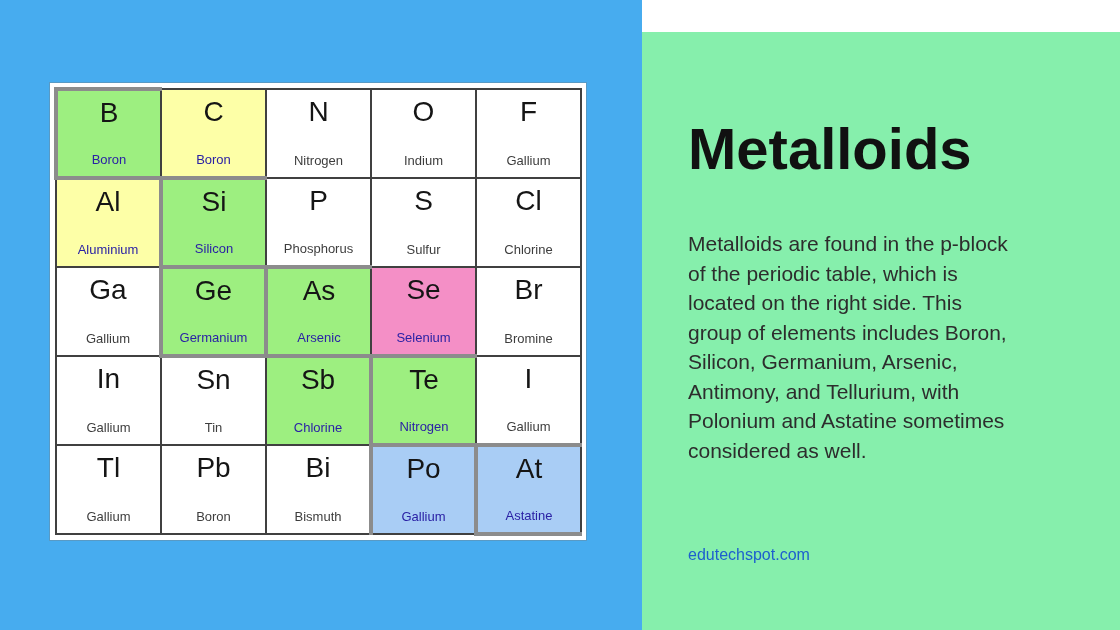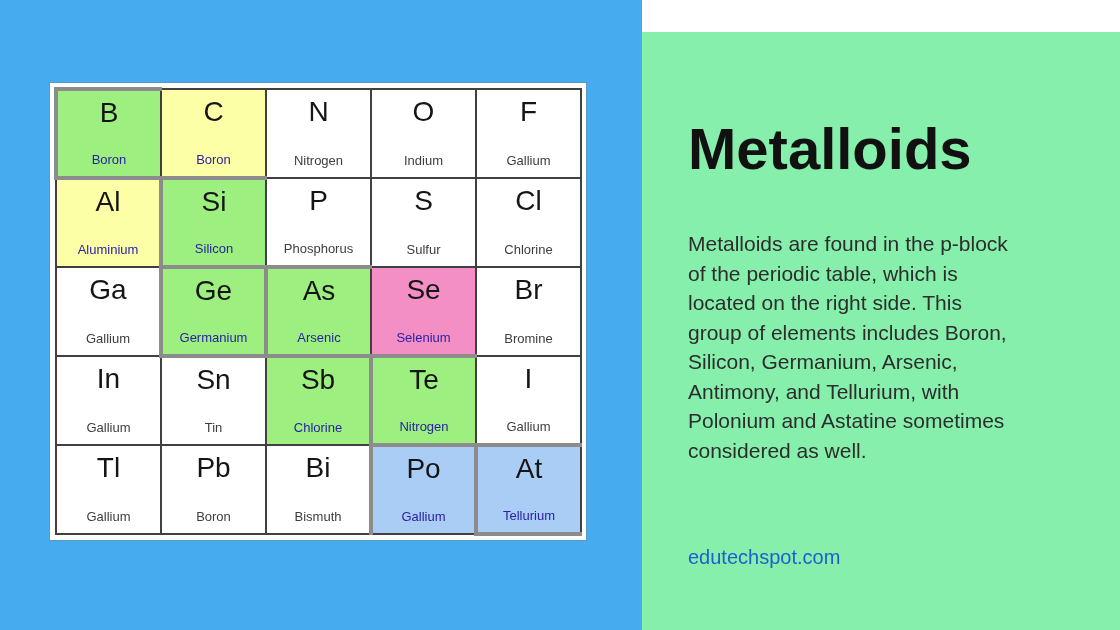--- a/index.html
+++ b/index.html
@@ -41,21 +41,21 @@
   td.gr{border-right:4px solid var(--hl-gray);}
   td.gb{border-bottom:4px solid var(--hl-gray);}
   .cell-inner{display:flex;flex-direction:column;justify-content:space-between;align-items:center;height:100%;padding:7px 1px 7px;}
   .sym{font-size:28px;line-height:30px;color:#151515;}
   .nm{font-size:13px;line-height:18px;white-space:nowrap;}
   .nm-navy{color:var(--navy);}
   .nm-dark{color:var(--dark-name);}
 
   .title{position:absolute;left:46px;top:88px;font-size:58px;line-height:1;font-weight:bold;color:var(--title);letter-spacing:0px;}
   .desc{position:absolute;left:46px;top:197px;width:400px;font-size:21px;line-height:29.5px;color:var(--body);white-space:pre-line;}
-  .site{position:absolute;left:46px;top:514px;font-size:20px;color:var(--link);text-decoration:none;cursor:pointer;}
+  .site{position:absolute;left:46px;top:514px;font-size:16px;color:var(--link);text-decoration:none;cursor:pointer;}
 </style>
 </head>
 <body>
 
 <div class="canvas">
 
   <div class="left-panel">
     <div class="table-frame">
       <table class="ptable">
         <tbody id="ptable-body">
@@ -208,21 +208,21 @@
               </td>
               <td class="cell bg-lightblue gl">
                 <div class="cell-inner">
                   <span class="sym">Po</span>
                   <span class="nm nm-navy">Gallium</span>
                 </div>
               </td>
               <td class="cell bg-lightblue gl gt gb">
                 <div class="cell-inner">
                   <span class="sym">At</span>
-                  <span class="nm nm-navy">Tellurium</span>
+                  <span class="nm nm-navy">Astatine</span>
                 </div>
               </td>
             </tr>
           </tbody>
       </table>
     </div>
   </div>
 
   <div class="right-panel">
     <h1 class="title">Metalloids</h1>

